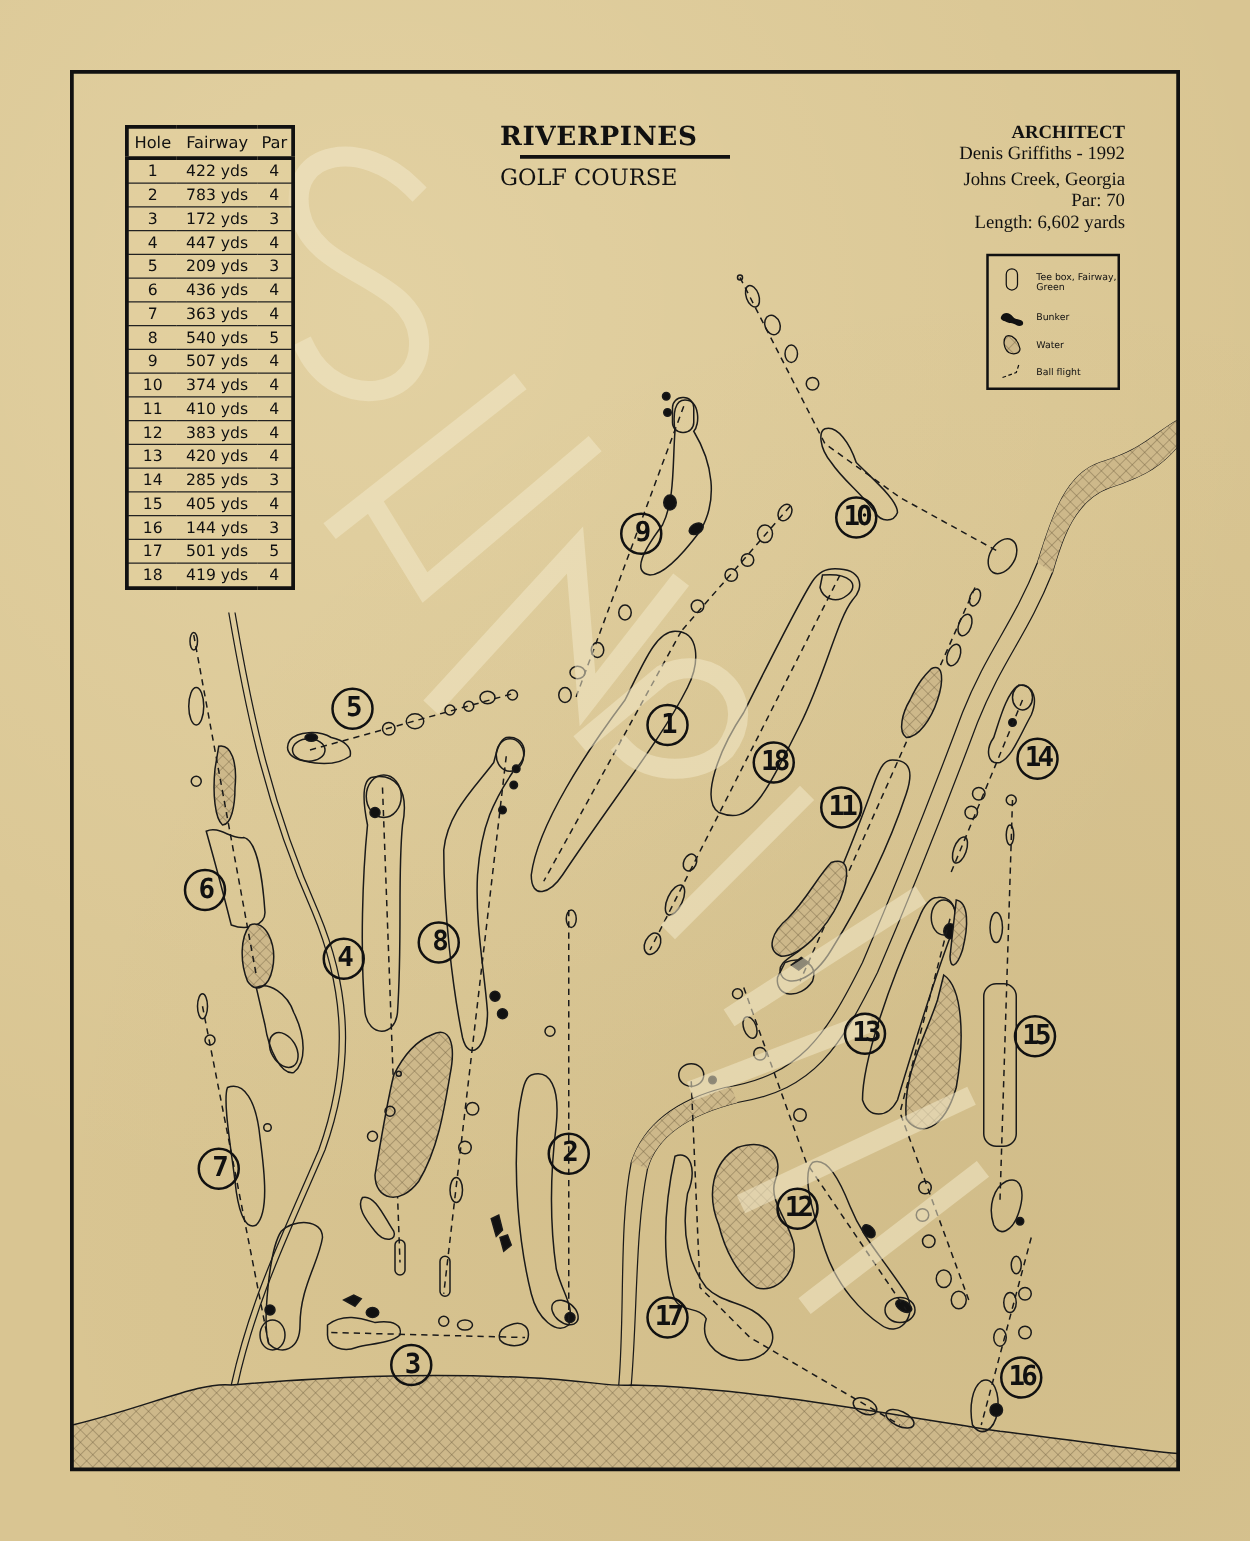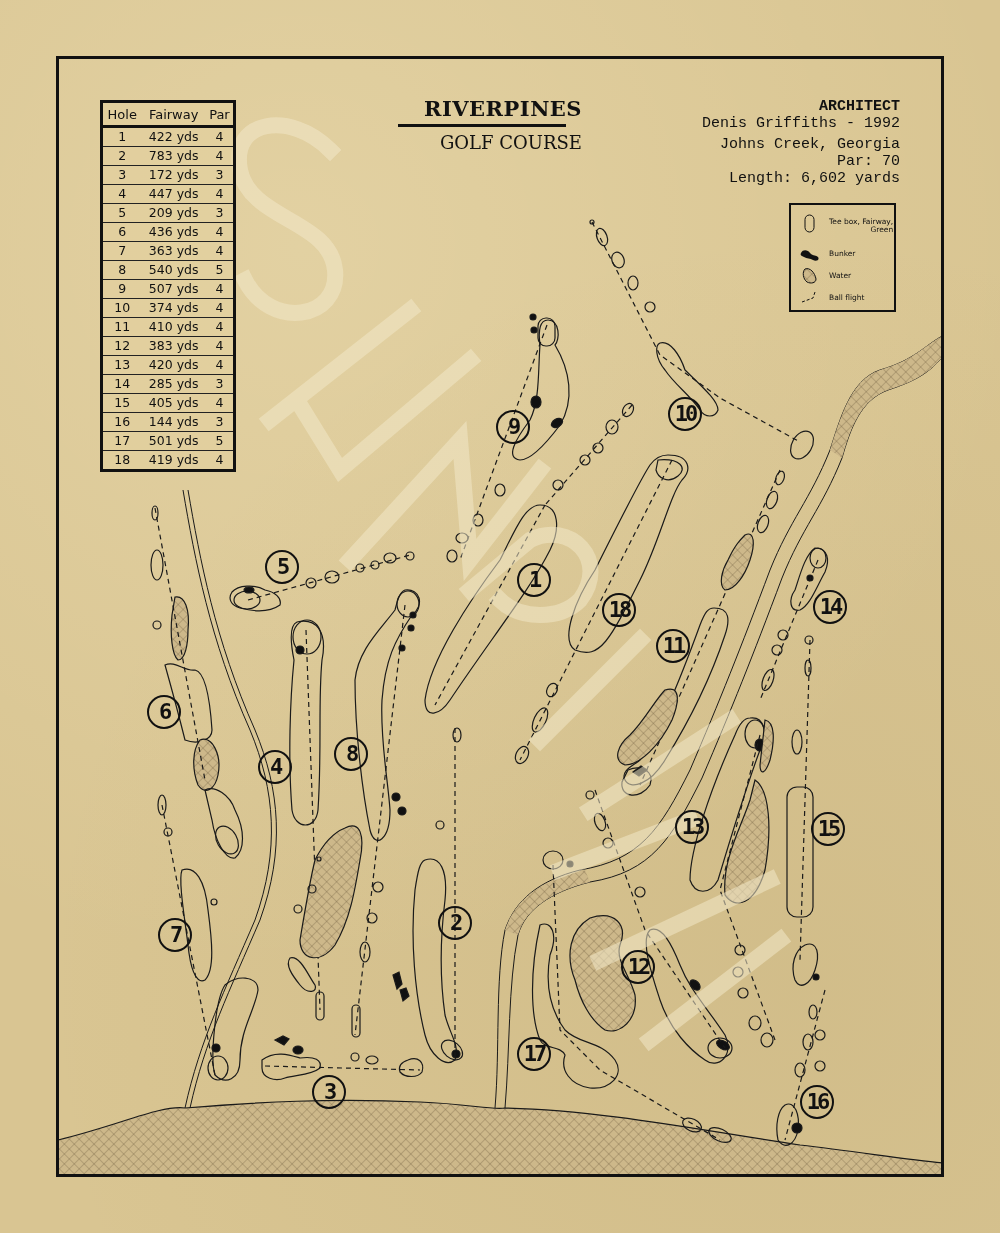--- a/index.html
+++ b/index.html
@@ -6,29 +6,29 @@
   body{width:1000px;height:1233px;background:#dcc896;position:relative;overflow:hidden;font-family:"DejaVu Sans",sans-serif;color:#111;}
   .paper{position:absolute;inset:0;background:
     radial-gradient(circle at 30% 20%, rgba(255,245,210,0.25), rgba(0,0,0,0) 60%),
     radial-gradient(circle at 80% 80%, rgba(120,95,40,0.08), rgba(0,0,0,0) 60%),
     #d9c592;}
   .frame{position:absolute;left:56px;top:56px;width:888px;height:1121px;border:3px solid #111;box-sizing:border-box;}
   svg.map{position:absolute;left:0;top:0;}
   .scorecard{position:absolute;left:100px;top:100px;width:136px;border:3px solid #111;border-collapse:collapse;font-family:"DejaVu Sans",sans-serif;font-size:12.5px;background:rgba(226,208,158,0.6);}
   .scorecard th{font-weight:normal;height:22px;padding:0;border-bottom:3px solid #111;font-size:13px;}
   .scorecard td{height:18px;padding:0;border-top:1.5px solid #222;text-align:center;line-height:18px;}
-  .title{position:absolute;left:382px;top:96px;width:200px;text-align:right;font-family:"DejaVu Serif",serif;}
+  .title{position:absolute;left:400px;top:96px;width:200px;text-align:left;font-family:"DejaVu Serif",serif;}
   .title .t1{font-size:21px;font-weight:bold;letter-spacing:0.5px;line-height:26px;}
   .title .rule{width:168px;height:2.5px;background:#111;margin:2px auto 5px auto;}
   .title .t2{font-size:18px;line-height:22px;}
-  .info{position:absolute;right:100px;top:98px;text-align:right;font-family:Liberation Mono, monospace;font-size:15px;line-height:17px;}
+  .info{position:absolute;right:100px;top:98px;text-align:right;font-family:Liberation Serif, serif;font-size:15px;line-height:17px;}
   .info .arch{font-weight:bold;font-size:15px;}
   .info .gap{height:4px;}
   .legend{position:absolute;left:789px;top:203px;width:107px;height:109px;border:2.5px solid #111;box-sizing:border-box;font-size:7.5px;}
-  .legend .row{position:absolute;left:38px;line-height:8px;text-align:right;}
+  .legend .row{position:absolute;left:38px;line-height:8px;}
   .hole-num{position:absolute;width:34px;height:34px;border:2.5px solid #111;border-radius:50%;box-sizing:border-box;text-align:center;line-height:30px;font-family:"DejaVu Sans Mono",monospace;font-weight:bold;font-size:22px;letter-spacing:-3px;background:transparent;}
 </style>
 </head>
 <body>
 
 <div class="paper"></div>
 
 <svg class="map" width="1000" height="1233" viewBox="0 0 1000 1233">
   <defs>
     <pattern id="hatch" width="7" height="7" patternUnits="userSpaceOnUse" patternTransform="rotate(45)">

